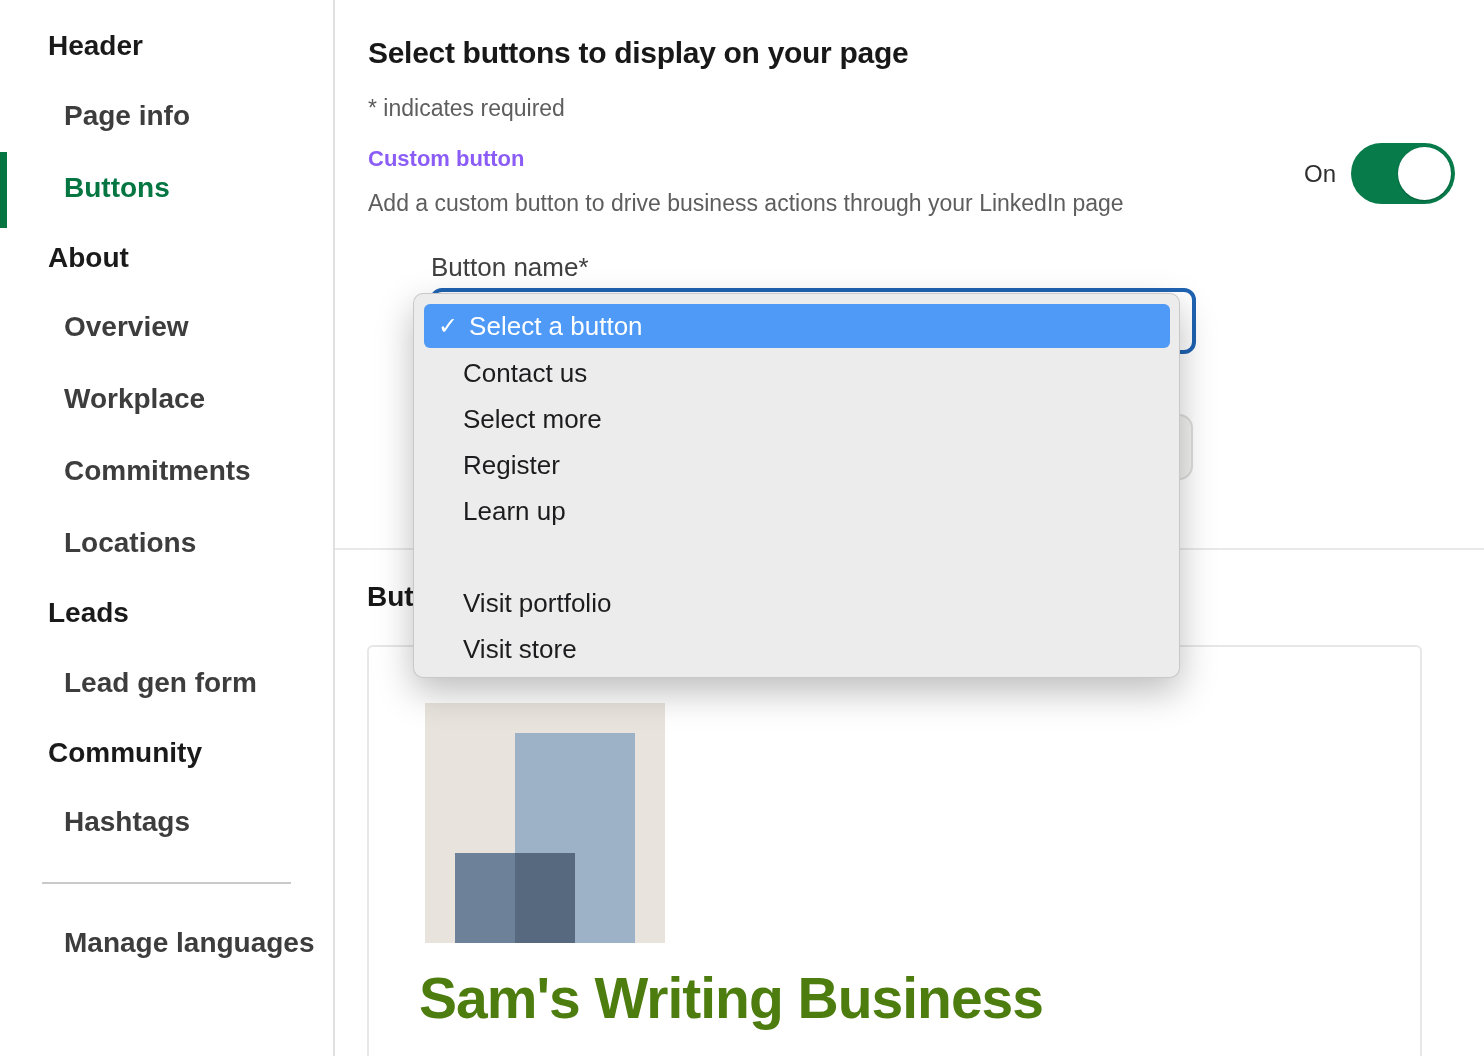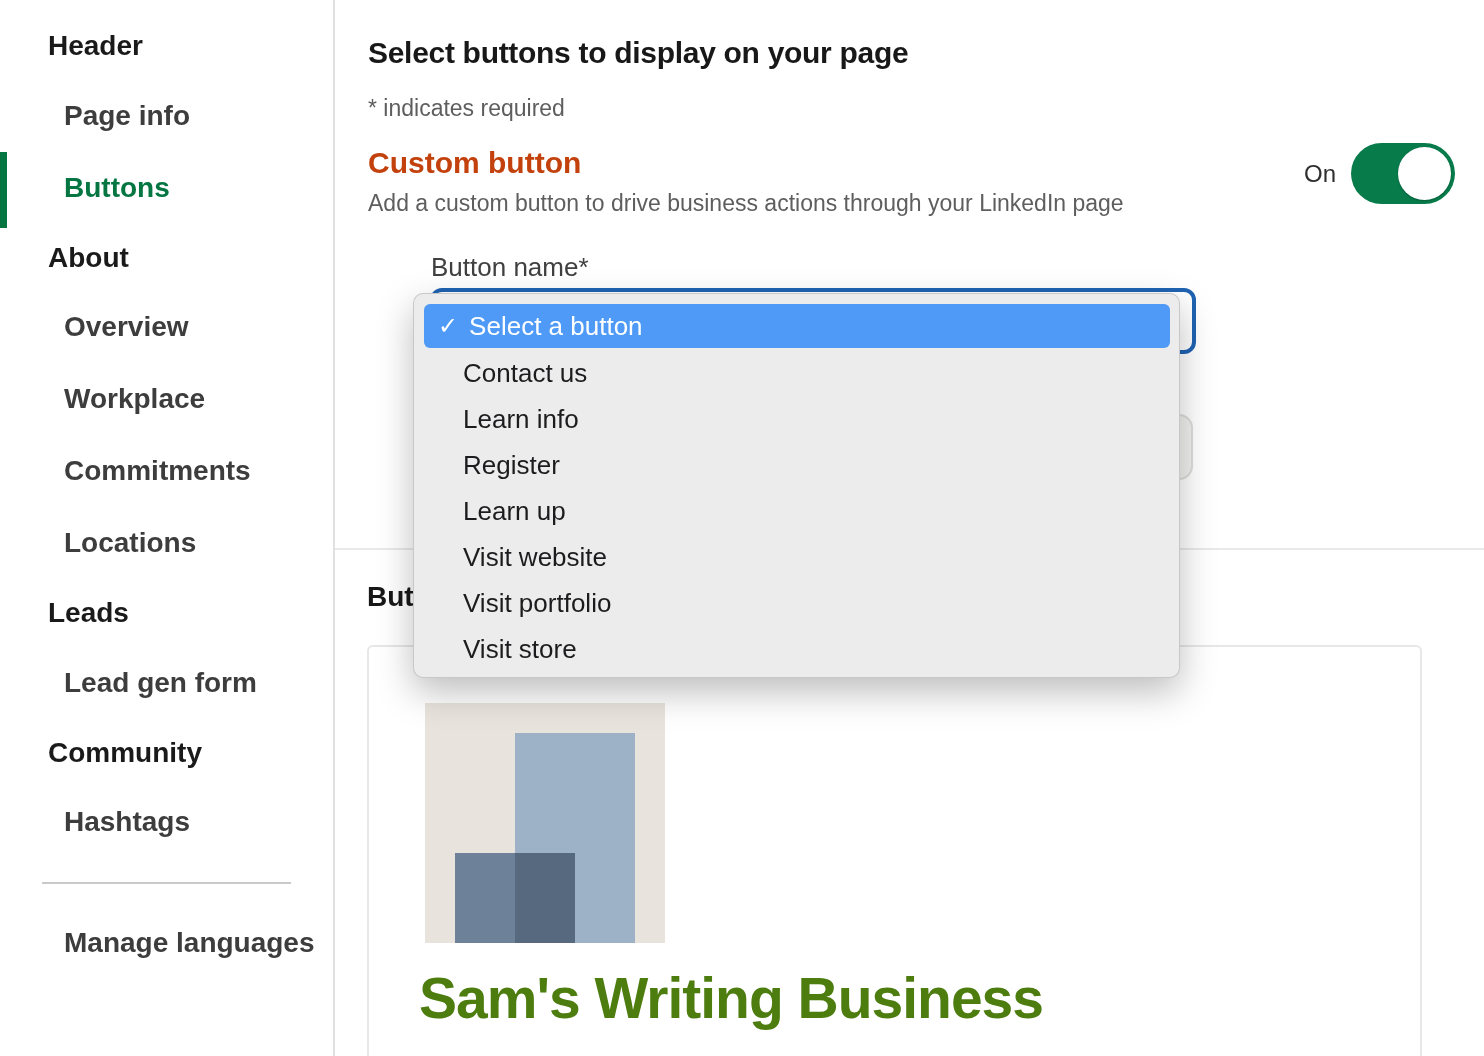--- a/index.html
+++ b/index.html
@@ -14,21 +14,21 @@
   .vsep{left:333px;top:0;width:2px;height:1056px;background:#e0e0e0;}
   .nav{height:32px;line-height:32px;white-space:nowrap;cursor:pointer;}
   .nav.section{left:48px;font-size:28px;font-weight:700;color:#1a1a1a;}
   .nav.sub{left:64px;font-size:28px;font-weight:600;color:#3d3d3d;}
   .nav.active{color:#057642;text-align:right;}
   .side-divider{left:42px;top:882px;width:249px;height:1.5px;background:#c9c9c9;}
 
   
   .page-title{left:368px;top:36px;font-size:30px;font-weight:600;letter-spacing:-0.3px;color:#181818;}
   .req-note{left:368px;top:95px;font-size:23px;color:#5e5e5e;}
-  .custom-label{left:368px;top:146px;font-size:30px;font-weight:600;color:#c2410c;}
+  .custom-label{left:368px;top:146px;font-size:22px;font-weight:600;color:#8b5cf6;}
   .custom-desc{left:368px;top:190px;font-size:23px;color:#5e5e5e;}
   .on-label{left:1304px;top:160px;font-size:24px;color:#2f2f2f;text-align:center;}
 
   
   .toggle{left:1351px;top:143px;width:104px;height:61px;border-radius:31px;background:#087b4b;cursor:pointer;}
   .knob{position:absolute;left:47px;top:4px;width:53px;height:53px;border-radius:50%;background:#ffffff;box-shadow:0 1px 2px rgba(0,0,0,0.25);}
 
   
   .btn-name-label{left:431px;top:252px;font-size:26px;color:#404040;}
   .select-ring{left:430px;top:288px;width:766px;height:66px;border-radius:12px;background:#ffffff;border:4px solid #1f63b2;box-sizing:border-box;z-index:1;cursor:pointer;}
@@ -104,22 +104,21 @@
       <div class="bar-overlap"></div>
     </div>
     <div class="abs company-name">Sam's Writing Business</div>
 
     <div class="abs dropdown">
       <div class="opt selected o0">
         <span class="check">✓</span>
         <span>Select a button</span>
       </div>
       <div class="opt o1">Contact us</div>
-      <div class="opt o2">Learn info</div>
+      <div class="opt o2">Select more</div>
       <div class="opt o3">Register</div>
       <div class="opt o4">Learn up</div>
-      <div class="opt o5">Visit website</div>
       <div class="opt o6">Visit portfolio</div>
       <div class="opt o7">Visit store</div>
     </div>
   </main>
 
 </div>
 
 </body></html>

